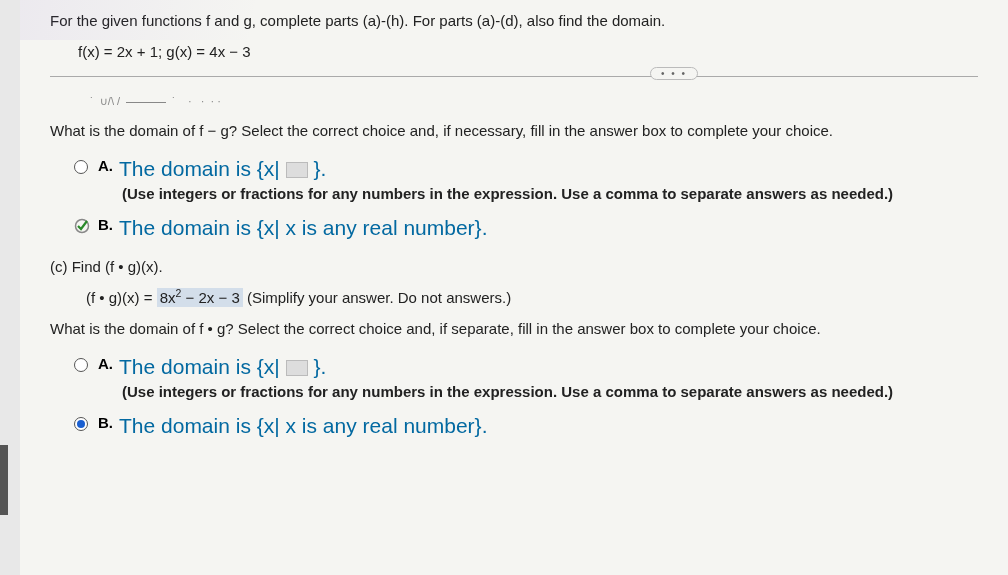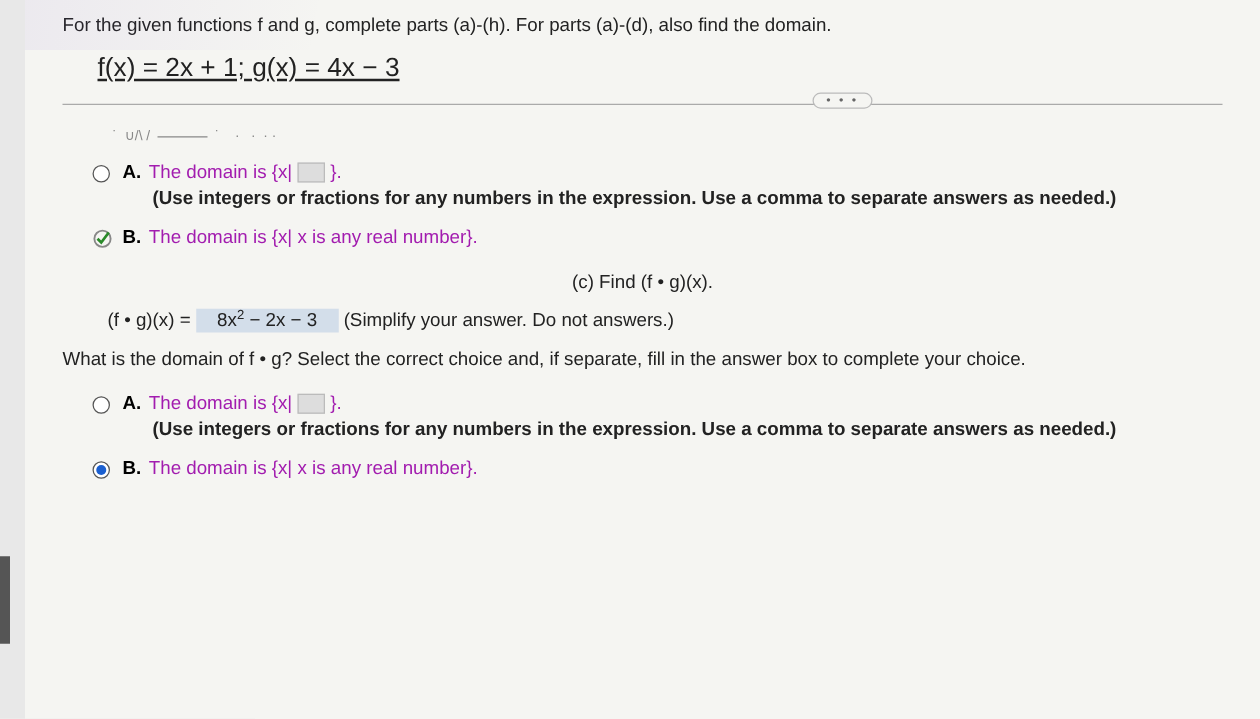--- a/index.html
+++ b/index.html
@@ -20,21 +20,21 @@
     }
     .page::before {
       content: "";
       position: absolute;
       top: 0; left: 0; right: 60%;
       height: 40px;
       background: linear-gradient(100deg, rgba(130,100,200,0.08), transparent 60%);
       pointer-events: none;
     }
     .intro { font-size: 15px; color: #222; margin-bottom: 14px; }
-    .formula { font-size: 21px; color: #222; margin: 10px 0 16px 28px; text-decoration: underline; }
+    .formula { font-size: 15px; color: #222; margin: 10px 0 16px 28px; }
     .hr-wrap { position: relative; margin: 8px 0 18px 0; }
     .hr-line { border: none; border-top: 1px solid #aaa; }
     .dots-pill {
       position: absolute; right: 280px; top: -9px;
       background: #f5f5f2; border: 1px solid #bbb;
       border-radius: 10px; padding: 0 10px; font-size: 10px;
       color: #666; letter-spacing: 2px;
     }
     .small-strike { margin: 0 0 14px 40px; color: #888; font-size: 11px; }
     .small-strike .bar { display:inline-block; width:40px; border-bottom:1px solid #888; vertical-align:middle; margin:0 6px; }
@@ -47,31 +47,31 @@
     }
     .radio.checked .dot {
       position:absolute; inset:2px; border-radius:50%; background:#1a5fd0;
     }
     .checkmark {
       width: 16px; height: 16px; margin: 2px 8px 0 0; flex: 0 0 16px;
       position: relative;
     }
     .checkmark svg { width:16px; height:16px; }
     .choice-label { font-weight: bold; font-size: 15px; margin-right: 6px; }
-    .choice-text { font-size: 15px; color: #a21caf; }
+    .choice-text { font-size: 21px; color: #0369a1; }
     .sub-note { font-size: 15px; color: #222; margin: 2px 0 14px 72px; font-weight: bold; }
     .inline-box {
       display: inline-block; width: 22px; height: 16px;
       background: #ddd; border: 1px solid #bbb; vertical-align: middle;
     }
-    .part-label { font-size: 15px; color: #222; margin: 18px 0 12px 0; text-align: center; }
+    .part-label { font-size: 15px; color: #222; margin: 18px 0 12px 0; }
     .eq-line { font-size: 15px; color: #222; margin: 8px 0 14px 36px; }
     .eq-answer {
       background: rgba(150,180,220,0.35);
-      padding: 1px 17px;
+      padding: 1px 3px;
     }
     .left-bar {
       position: absolute; left: 0; top: 445px;
       width: 8px; height: 70px; background: #555;
     }
     sup { font-size: 0.7em; }
   </style>
 </head>
 <body>
 
@@ -84,20 +84,21 @@
 
   <div class="hr-wrap">
     <hr class="hr-line">
     <span class="dots-pill">• • •</span>
   </div>
 
   <div class="small-strike">
     <span>˙</span>&nbsp;&nbsp;<span>∪/\ /</span><span class="bar"></span><span>˙</span>&nbsp;&nbsp;&nbsp;&nbsp;<span>· &nbsp; · &nbsp;· ·</span>
   </div>
 
+  <p class="question">What is the domain of f − g? Select the correct choice and, if necessary, fill in the answer box to complete your choice.</p>
 
   <div class="choice-row">
     <span class="radio"></span>
     <span class="choice-label">A.</span>
     <span class="choice-text">
       <span>The domain is {x| </span><span class="inline-box"></span><span> }.</span>
     </span>
   </div>
   <p class="sub-note">(Use integers or fractions for any numbers in the expression. Use a comma to separate answers as needed.)</p>
 

